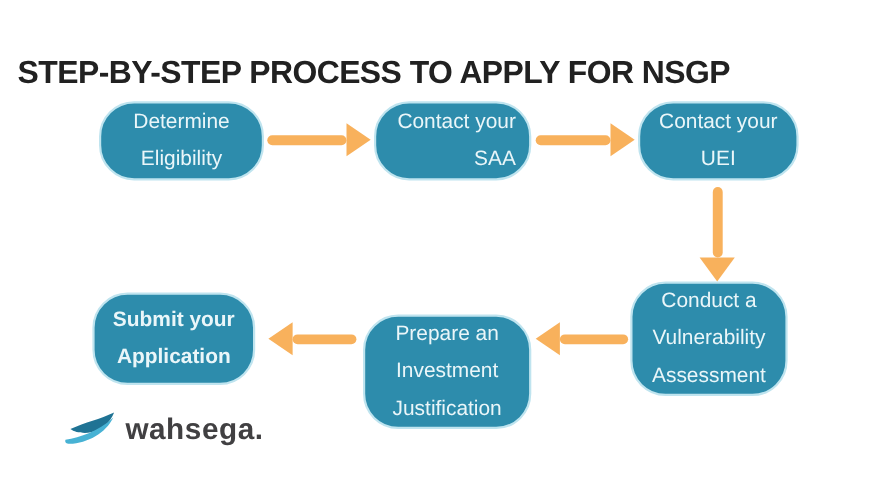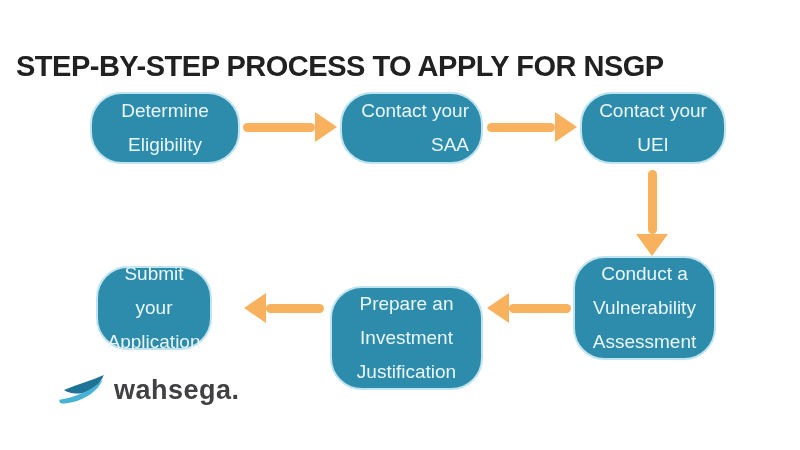--- a/index.html
+++ b/index.html
@@ -49,21 +49,21 @@
     box-sizing:border-box;
     padding:4px 12px;
   }
   
   .b1{left:90px;  top:92px;  width:150px; height:72px;}
   .b2{left:340px; top:92px;  width:143px; height:72px;text-align:right;}
   .b3{left:580px; top:92px;  width:146px; height:72px;}
   
   .b4{left:573px; top:256px; width:143px; height:104px;}
   .b5{left:330px; top:256px; width:153px; height:104px;margin-top:30px;}
-  .b6{left:96px;  top:266px; width:116px; height:84px;}
+  .b6{left:84px;  top:266px; width:148px; height:84px;font-weight:bold;}
 
   .arrow{position:absolute;display:flex;align-items:center;}
   .arrow .shaft{
     background:var(--arrow);
     border-radius:5px;
   }
   .arrow.h .shaft{height:9px;flex:1;}
   .arrow.v{flex-direction:column;}
   .arrow.v .shaft{width:9px;flex:1;}
   .head{width:0;height:0;}

